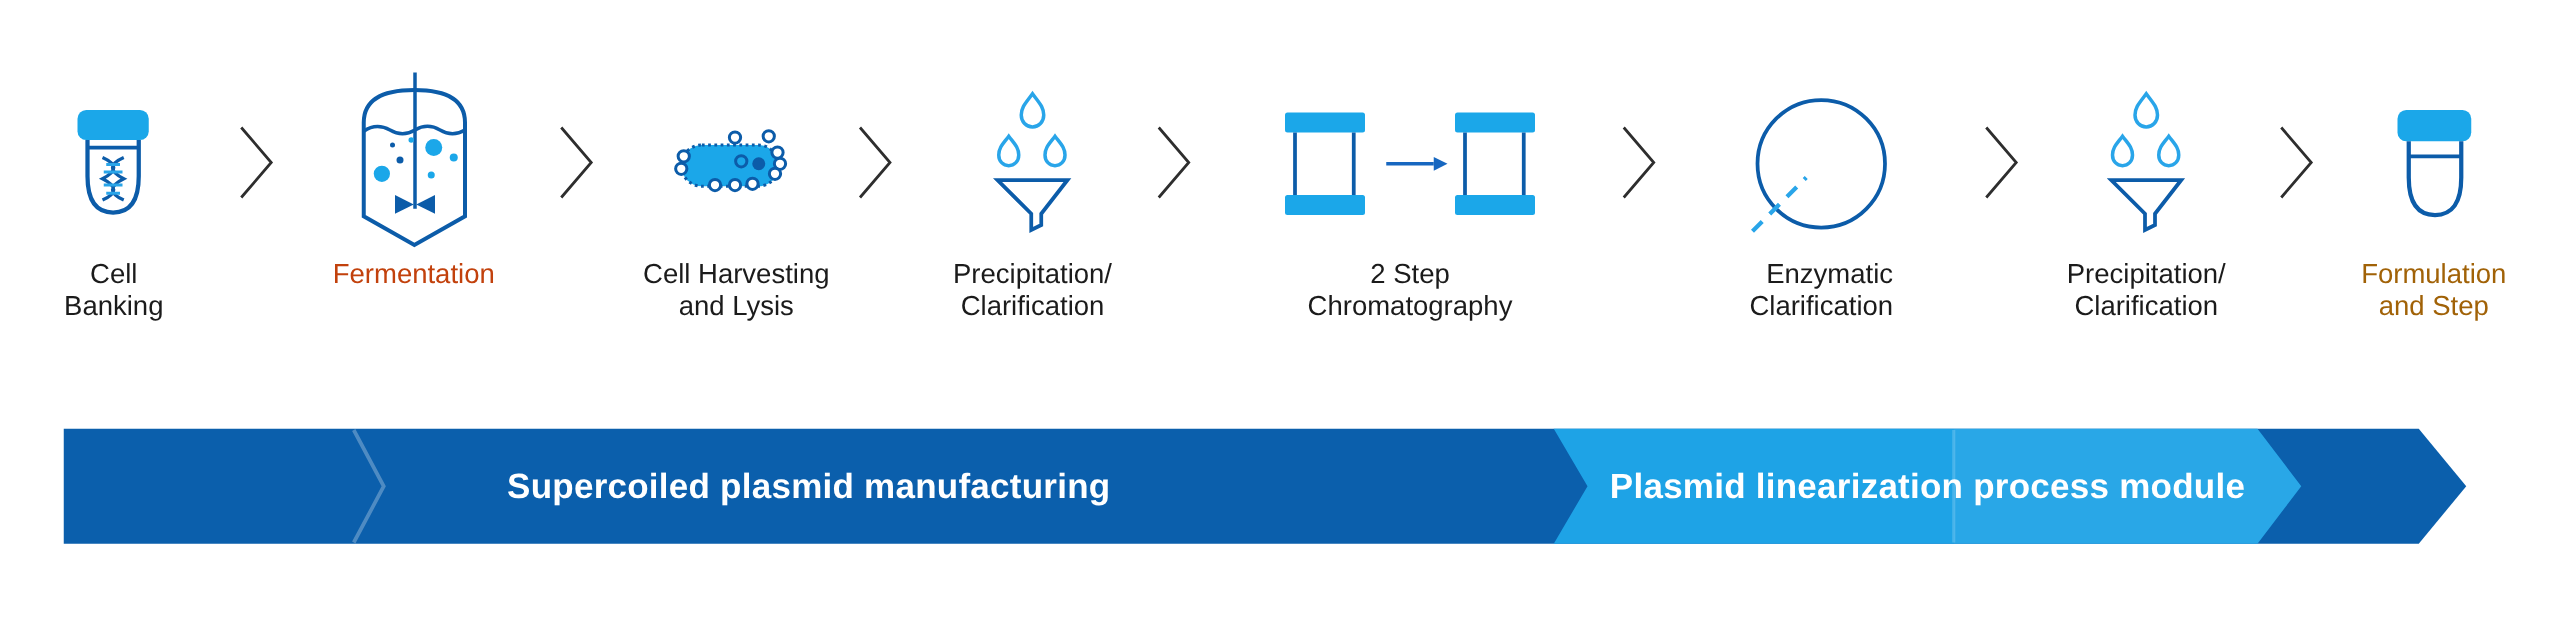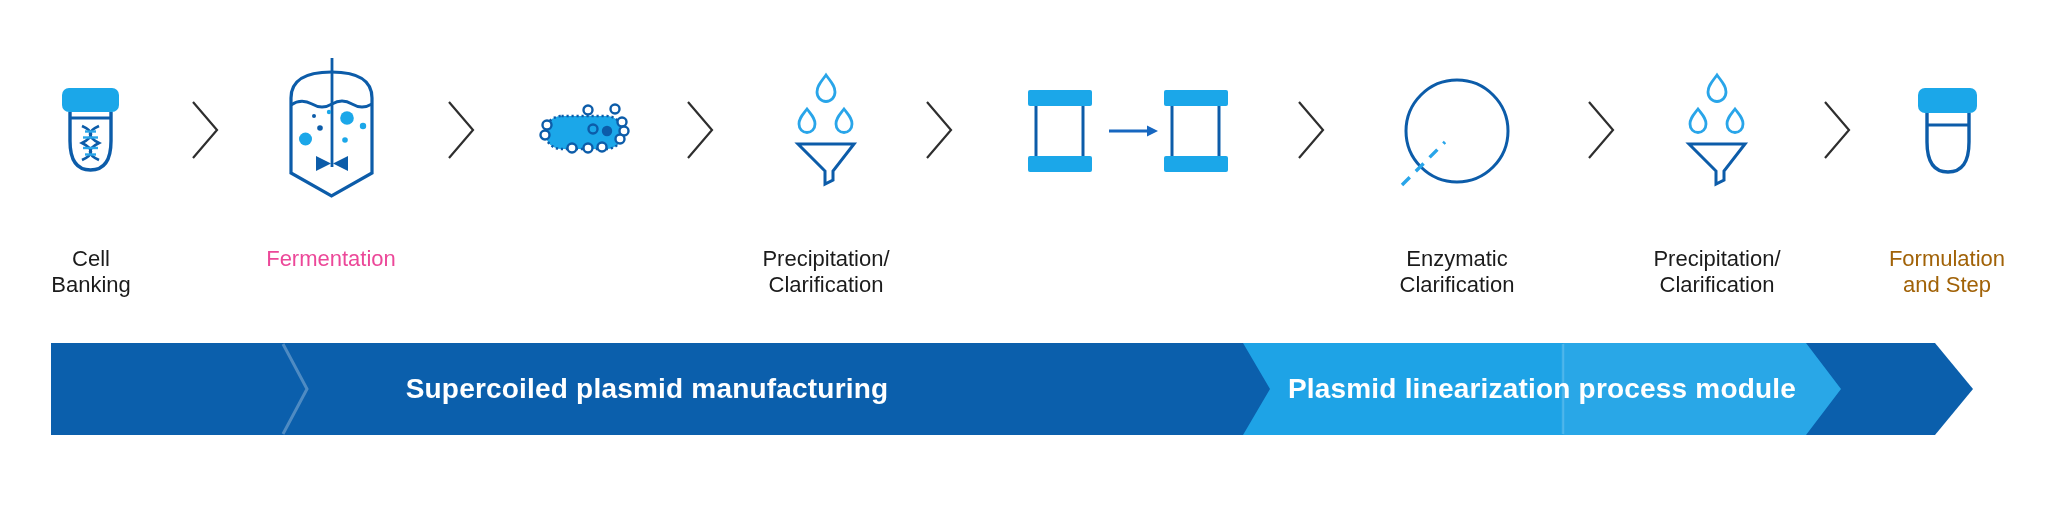--- a/index.html
+++ b/index.html
@@ -13,21 +13,20 @@
   .icon{position:absolute;}
   .step-label{
     position:absolute;
     top:206px;
     transform:translateX(-50%);
     text-align:center;
     font-size:22px;
     line-height:26px;
     color:#1b1b1b;
     white-space:nowrap;
-    margin-top:40px;
   }
   .step-label span{display:block;}
   .banner-label{
     position:absolute;
     top:342px;height:94px;
     display:flex;align-items:center;justify-content:center;
     color:#ffffff;
     font-size:28px;
     font-weight:600;
     letter-spacing:.2px;
@@ -142,29 +141,37 @@
       <path d="M3,3 L27,31 L3,59" fill="none" stroke="var(--chevron)" stroke-width="2.2"></path>
     </svg>
   <svg class="icon" style="left:1822px;top:99px" width="30" height="62" viewBox="0 0 30 62">
       <path d="M3,3 L27,31 L3,59" fill="none" stroke="var(--chevron)" stroke-width="2.2"></path>
     </svg>
 
   <div class="step-label" style="left: 91px; color: rgb(27, 27, 27);">
       <span>Cell</span>
       <span>Banking</span>
     </div>
-  <div class="step-label" style="left: 331px; color: #ec4899;">
+  <div class="step-label" style="left: 331px; color: #c2410c;">
       <span>Fermentation</span>
       <span></span>
+    </div>
+  <div class="step-label" style="left: 589px; color: rgb(27, 27, 27);">
+      <span>Cell Harvesting</span>
+      <span>and Lysis</span>
     </div>
   <div class="step-label" style="left: 826px; color: rgb(27, 27, 27);">
       <span>Precipitation/</span>
       <span>Clarification</span>
     </div>
-  <div class="step-label" style="left: 1457px; color: rgb(27, 27, 27);">
+  <div class="step-label" style="left: 1128px; color: rgb(27, 27, 27);">
+      <span>2 Step</span>
+      <span>Chromatography</span>
+    </div>
+  <div class="step-label" style="left: 1457px; color: rgb(27, 27, 27); text-align: right;">
       <span>Enzymatic</span>
       <span>Clarification</span>
     </div>
   <div class="step-label" style="left: 1717px; color: rgb(27, 27, 27);">
       <span>Precipitation/</span>
       <span>Clarification</span>
     </div>
   <div class="step-label" style="left: 1947px; color: #a16207;">
       <span>Formulation</span>
       <span>and Step</span>

